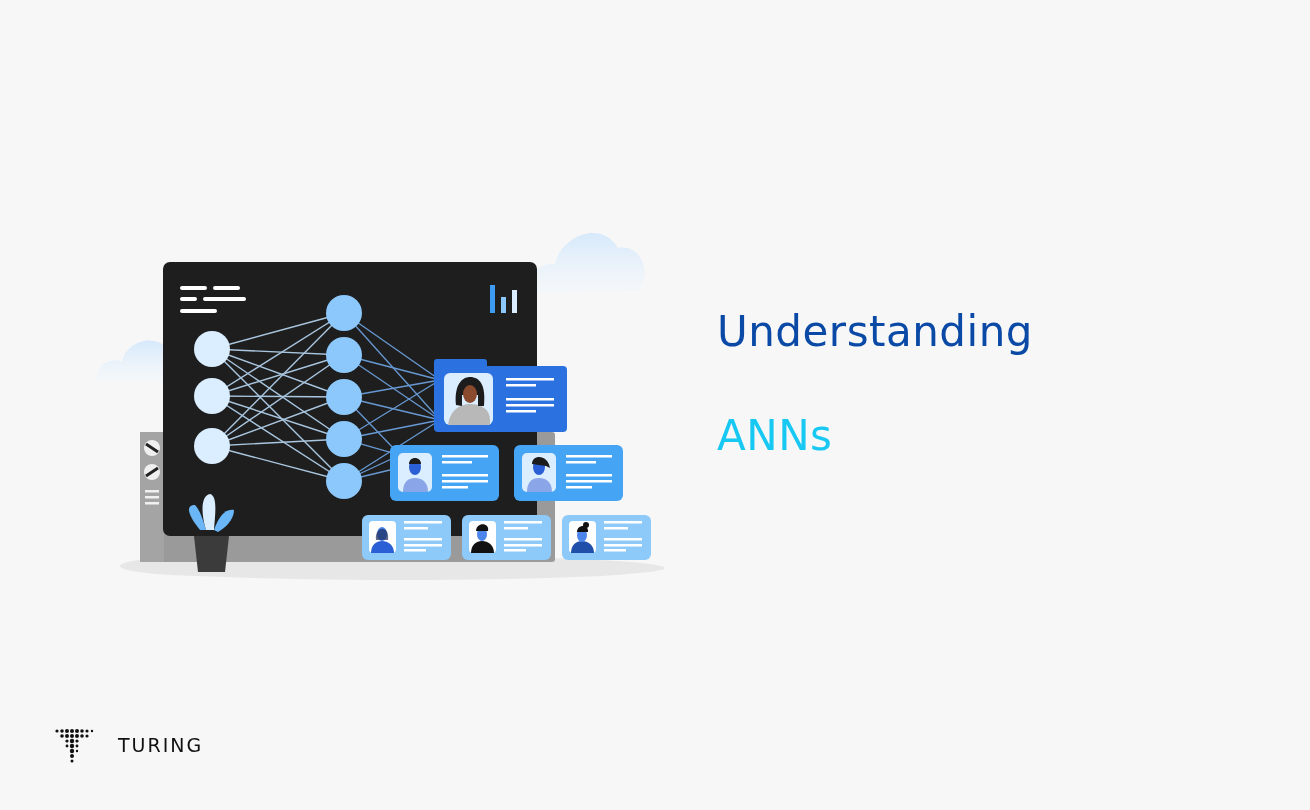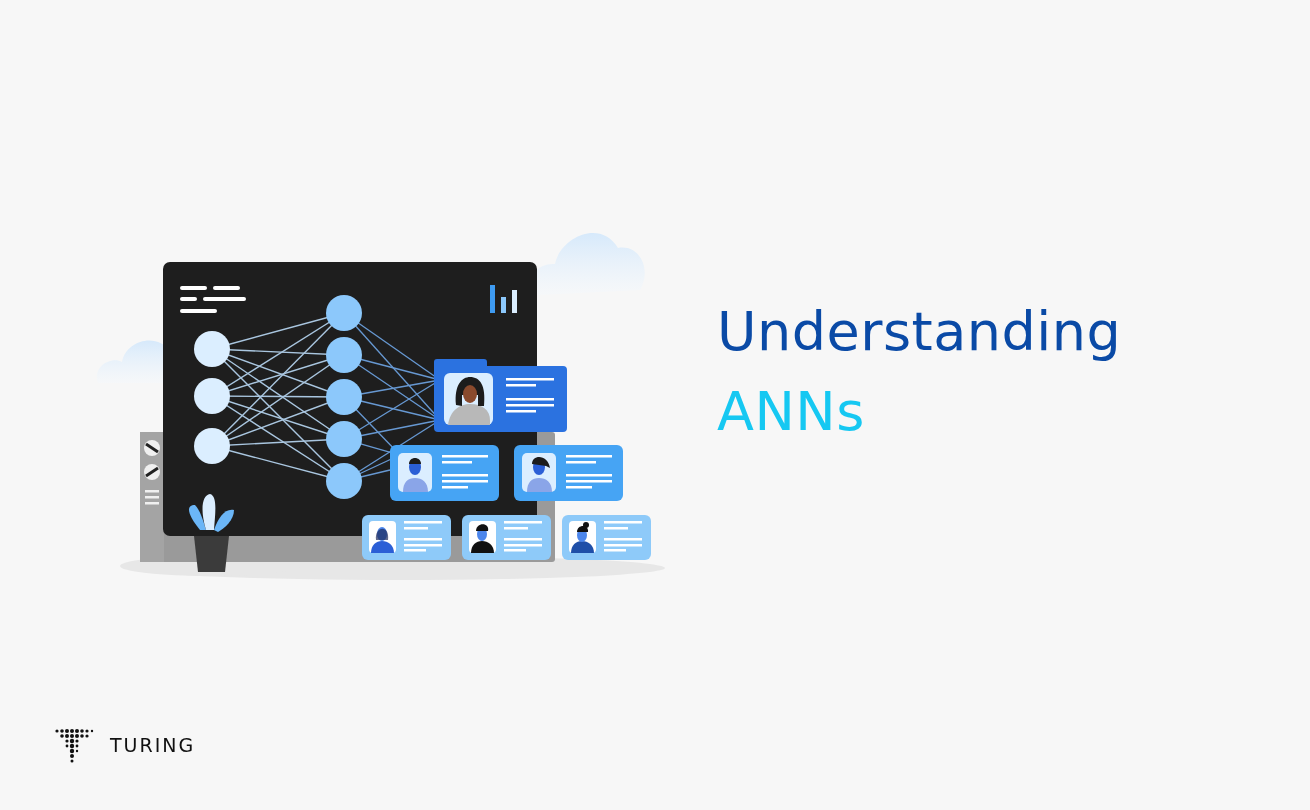--- a/index.html
+++ b/index.html
@@ -1,22 +1,22 @@
 <!DOCTYPE html>
 <html><head>
 <meta charset="utf-8">
 <style>
   html, body { margin:0; padding:0; }
   body { width:1310px; height:810px; background:#f7f7f7; position:relative; overflow:hidden; font-family:"Liberation Sans", sans-serif; }
   .illustration { position:absolute; left:0; top:0; width:700px; height:620px; }
   .title-block { position:absolute; left:717px; top:292px; }
-  .title-line { font-family:"DejaVu Sans", sans-serif; font-weight:500; font-size:54px; line-height:80px; letter-spacing:0.5px; display:block; white-space:nowrap; }
+  .title-line { font-family:"DejaVu Sans", sans-serif; font-weight:500; font-size:42px; line-height:80px; letter-spacing:0.5px; display:block; white-space:nowrap; }
   .title-primary { color:#0a4aa6; }
-  .title-accent { color:#16c8f2; }
-  .brand { position:absolute; left:54px; top:727px; display:flex; align-items:center; gap:16px; }
+  .title-accent { color:#16c8f2;margin-top:24px; }
+  .brand { position:absolute; left:54px; top:727px; display:flex; align-items:center; gap:24px; }
   .brand-mark { width:40px; height:36px; }
   .brand-name { font-family:"DejaVu Sans", sans-serif; font-size:19px; letter-spacing:2px; color:#111; font-weight:500; }
 </style>
 </head>
 <body>
 
 <svg class="illustration" viewBox="0 0 700 620" xmlns="http://www.w3.org/2000/svg">
   <defs>
     <linearGradient id="cloudGrad" x1="0" y1="0" x2="0" y2="1">
       <stop offset="0" stop-color="#d6e9fb"></stop>

